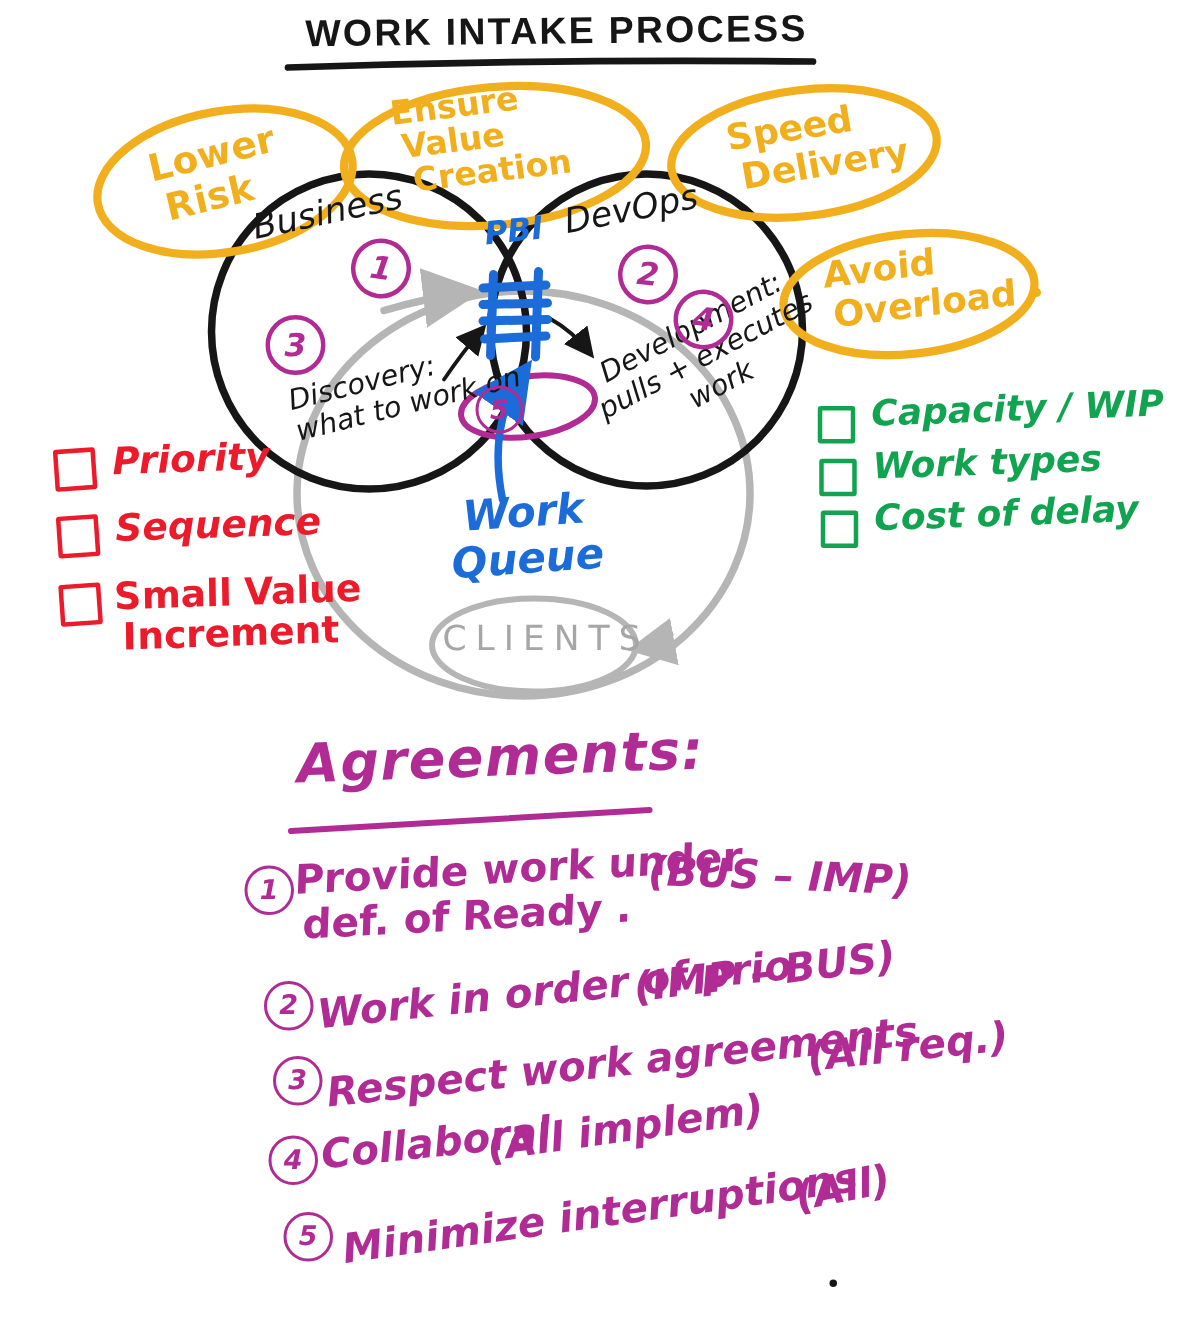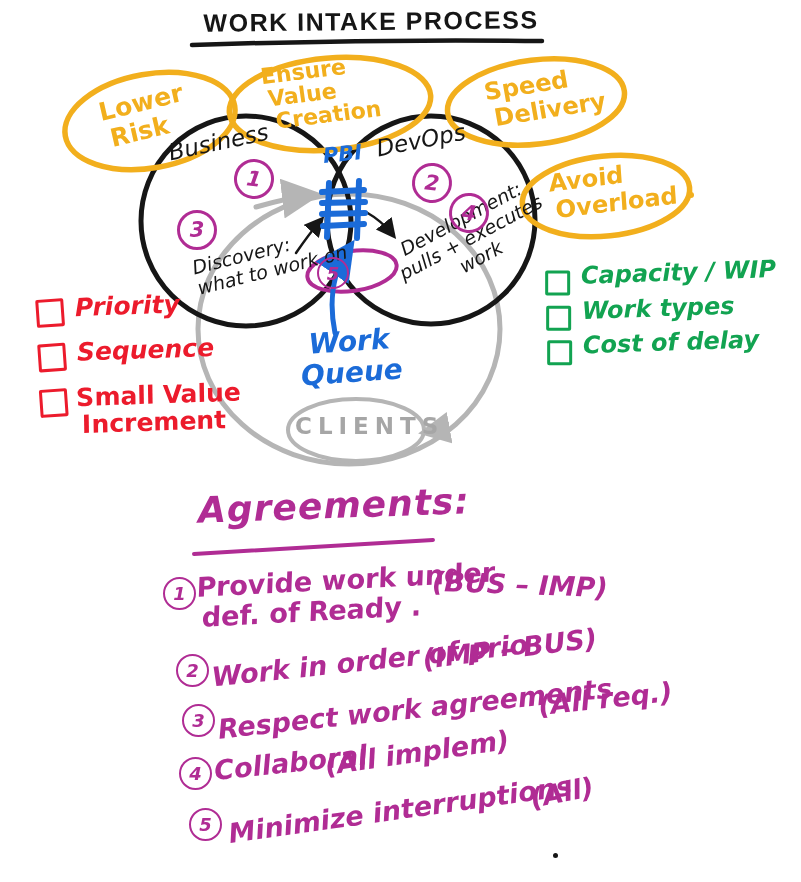--- a/index.html
+++ b/index.html
@@ -29,21 +29,21 @@
   #avoidLbl{left:552px;top:163px;font-size:24px;transform:rotate(-7deg) skewX(8deg);}
   
   .venn-lbl{color:var(--ink);font-weight:500;}
   #businessLbl{left:168px;top:130px;font-size:23px;transform:rotate(-12deg);}
   #devopsLbl{left:376px;top:128px;font-size:23px;transform:rotate(-11deg);}
   #pbiLbl{left:323px;top:143px;font-size:21px;font-weight:800;color:var(--blue);transform:rotate(-6deg);}
   #discoveryLbl{left:193px;top:238px;width:160px;font-size:19px;transform:rotate(-14deg);}
   #developmentLbl{left:386px;top:206px;width:170px;font-size:19px;text-align:center;transform:rotate(-28deg);}
   #workQueueLbl{left:300px;top:326px;width:100px;text-align:center;font-size:28px;font-weight:700;
                 color:var(--blue);transform:rotate(-4deg);}
-  #clientsLbl{left:295px;top:414px;width:125px;font-size:23px;font-weight:700;
+  #clientsLbl{left:295px;top:414px;width:125px;font-size:23px;font-weight:400;
               font-style:normal;letter-spacing:6px;color:#A6A6A6;}
   
   .cnum{position:absolute;z-index:2;width:34px;height:34px;border:3px solid var(--magenta);
         border-radius:50%;display:flex;align-items:center;justify-content:center;
         color:var(--magenta);font-weight:700;font-style:italic;font-size:21px;background:transparent;}
   #n1{left:234px;top:159px;transform:rotate(8deg);}
   #n2{left:412px;top:163px;transform:rotate(6deg);}
   #n3{left:177px;top:210px;}
   #n4{left:449px;top:193px;transform:rotate(6deg);}
   #n5{left:317px;top:257px;width:28px;height:28px;font-size:18px;border-width:2.5px;}

